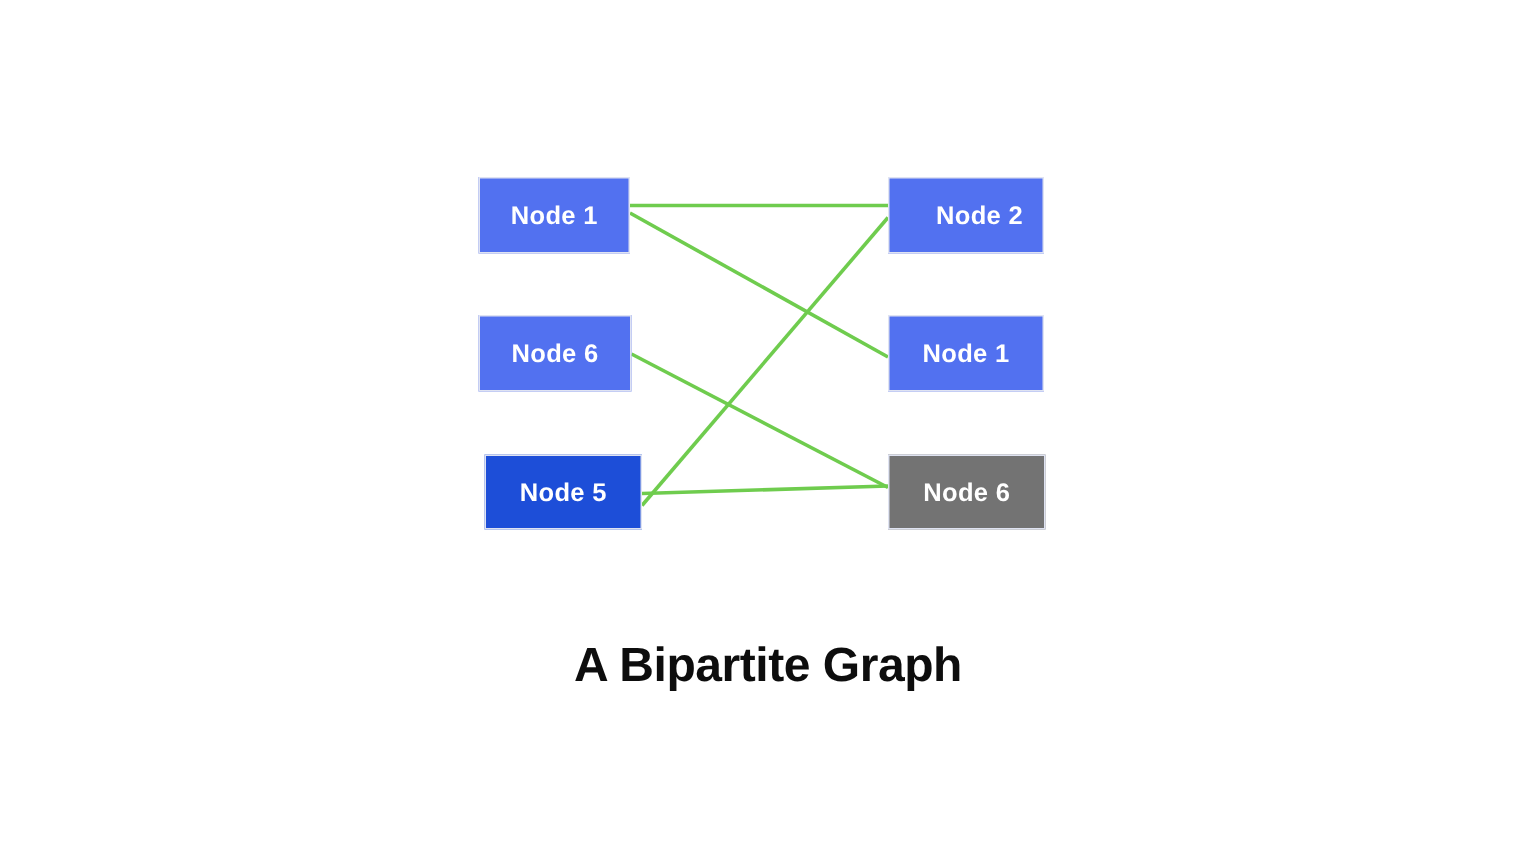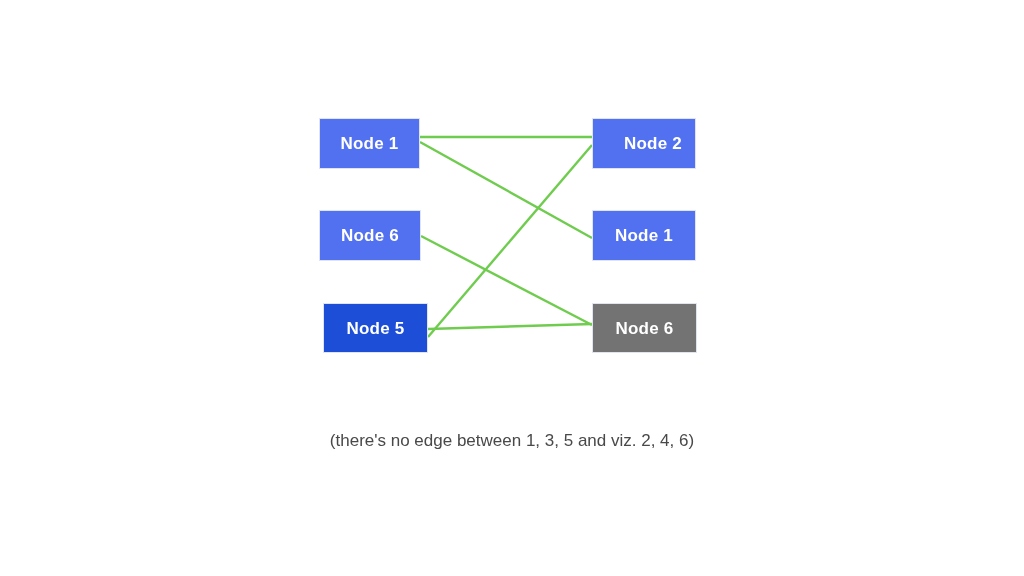--- a/index.html
+++ b/index.html
@@ -108,16 +108,16 @@
           <span class="node-label">Node 5</span>
         </div>
         <div class="node-box" style="left: 592px; top: 303px; width: 105px; height: 50px; background: #737373; color: rgb(255, 255, 255);">
           <span class="node-label">Node 6</span>
         </div>
       </div>
 
   </div>
 
   <div id="caption">
-    <p id="subtitle" style="color: rgb(73, 73, 73);">(there's no edge between 1, 3, 5 and viz. 2, 4, 6)</p>
+    <h1 id="title" style="color: rgb(13, 13, 13);">A Bipartite Graph</h1>
   </div>
 
 </div>
 
 </body></html>

